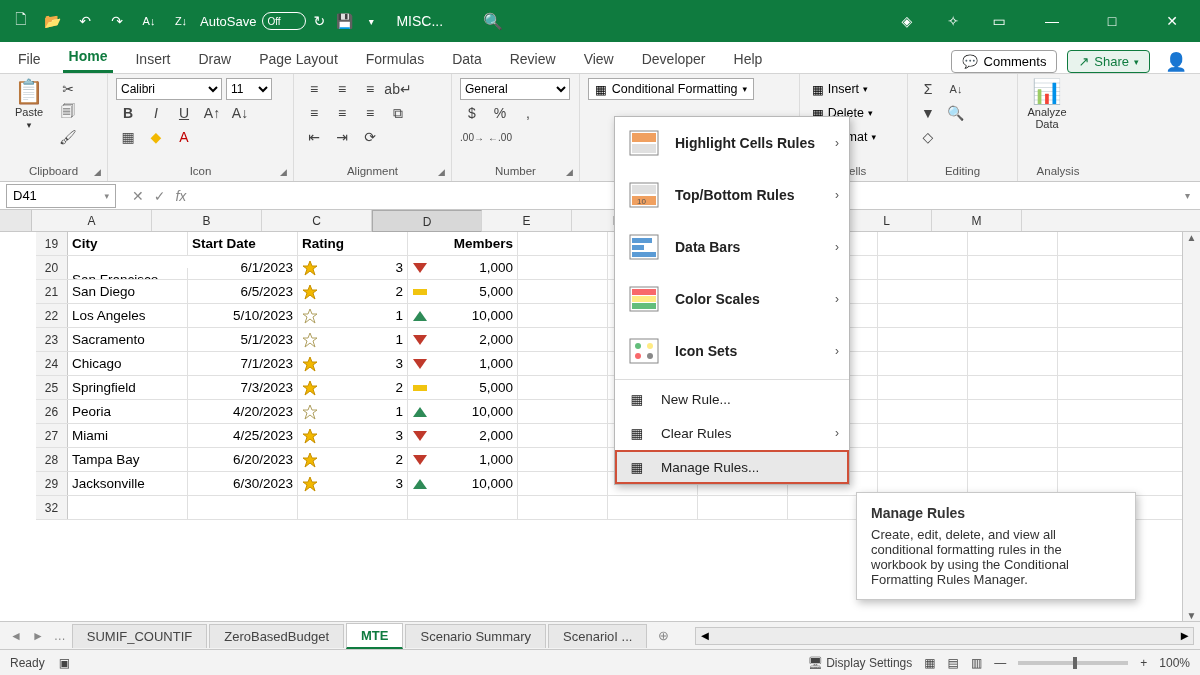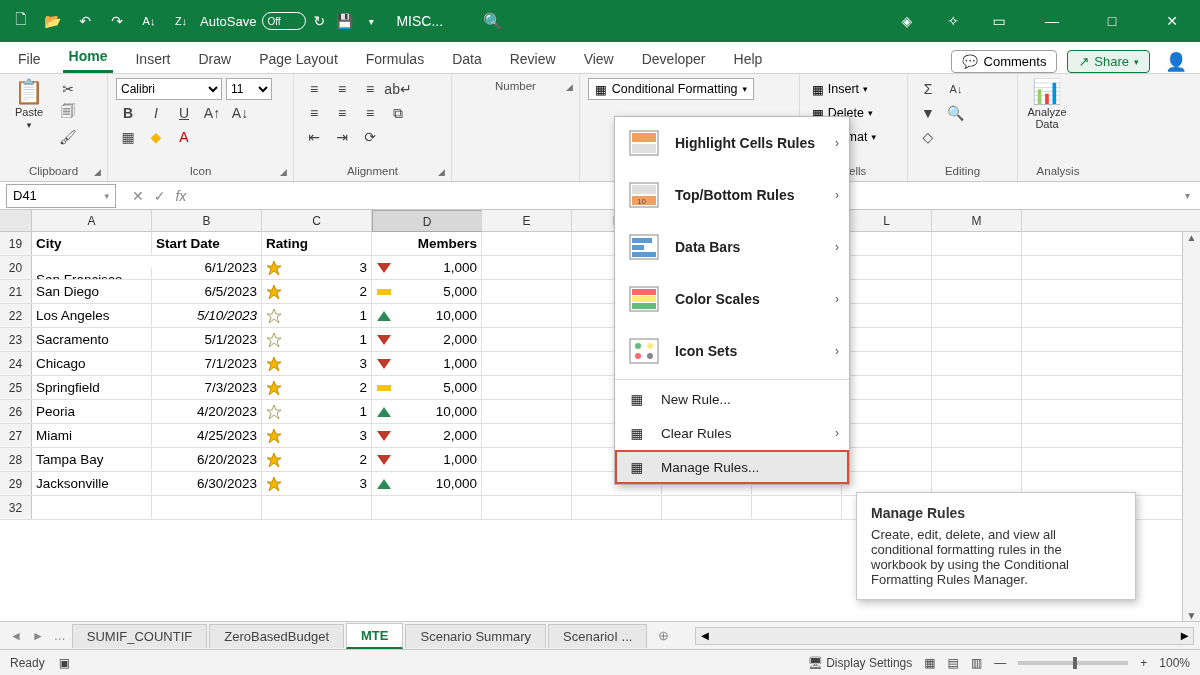--- a/index.html
+++ b/index.html
@@ -40,21 +40,21 @@
 .namebox-bar { height: 28px; border-bottom: 1px solid #c8c8c8; display: flex; align-items: center; background: #fff; }
 .namebox { width: 110px; height: 24px; border: 1px solid #aaa; margin: 0 6px; padding: 0 6px; display: flex; align-items: center; justify-content: space-between; font-size: 13px; }
 .fxbar { flex: 1; display: flex; align-items: center; gap: 10px; padding: 0 10px; }
 .fxbar .fbtn { color: #888; font-size: 14px; }
 
 .colhdr { height: 22px; background: #f3f3f3; display: flex; border-bottom: 1px solid #c8c8c8; }
 .rowhdr-space { width: 32px; border-right: 1px solid #c8c8c8; background: #e8e8e8; }
 .colcell { border-right: 1px solid #d4d4d4; text-align: center; font-size: 12px; color: #333; line-height: 22px; }
 .colcell.sel { background: #d8d8d8; }
 
-.sheet { position: relative; }
+.sheet { position: relative; padding-left: 36px; }
 .sheetrow { height: 24px; display: flex; border-bottom: 1px solid #e0e0e0; }
 .rownum { width: 32px; background: #f3f3f3; border-right: 1px solid #c8c8c8; text-align: center; font-size: 12px; color: #333; line-height: 24px; }
 .cell { border-right: 1px solid #e0e0e0; padding: 0 4px; font-size: 13.5px; line-height: 24px; overflow: hidden; white-space: nowrap; }
 .cell.r { text-align: right; }
 .cell.b { font-weight: 700; }
 
 .tabstrip { position: absolute; bottom: 26px; left: 0; right: 0; height: 28px; background: #f3f3f3; border-top: 1px solid #c8c8c8; display: flex; align-items: center; padding: 0 6px; gap: 2px; }
 .tabstrip .nav { color: #888; padding: 0 4px; font-size: 12px; }
 .sheettab { padding: 4px 14px; font-size: 13px; color: #444; background: #e8e8e8; border: 1px solid #c8c8c8; border-bottom: none; }
 .sheettab.active { background: #fff; color: #0f7b3f; font-weight: 600; border-bottom: 2px solid #0f7b3f; }
@@ -203,20 +203,34 @@
             <span class="rbtn">⇤</span>
             <span class="rbtn">⇥</span>
             <span class="rbtn">⟳</span>
           </div>
     </div>
       </div>
     <div class="group-label"><span>Alignment</span><span class="launcher">◢</span></div>
   </div>
 
   <div class="group" style="width:128px">
+    <div class="group-body">
+        <div class="stack" style="width:100%">
+      <select class="sel" style="width:110px"><option>General</option></select>
+      <div class="row">
+            <span class="rbtn">$</span>
+            <span class="rbtn">%</span>
+            <span class="rbtn">,</span>
+          </div>
+      <div class="row">
+            <span class="rbtn" style="font-size:10px">.00→</span>
+            <span class="rbtn" style="font-size:10px">←.00</span>
+          </div>
+    </div>
+      </div>
     <div class="group-label"><span>Number</span><span class="launcher">◢</span></div>
   </div>
 
   <div class="group" style="width:220px">
     <div class="group-body">
       <div class="cond-btn">
         <span>▦</span>
         <span>Conditional Formatting</span>
         <span style="font-size:9px">▾</span>
       </div>
@@ -368,21 +382,21 @@
       <div class="cell" style="width: 90px;"></div>
       <div class="cell" style="width: 90px;"></div>
       <div class="cell" style="width: 90px;"></div>
       <div class="cell" style="width: 90px;"></div>
       <div class="cell" style="width: 90px;"></div>
       <div class="cell" style="width: 90px;"></div>
     </div>
     <div class="sheetrow">
       <div class="rownum">22</div>
       <div class="cell" style="width: 120px;">Los Angeles</div>
-      <div class="cell r" style="width: 110px; font-style: italic;">5/10/2023</div>
+      <div class="cell r" style="width: 110px;">5/10/2023</div>
       <div class="cell" style="width: 110px; display: flex; align-items: center;">
         <span style="margin-right:auto">
           <svg width="16" height="16">
             <polygon points="8,1 10,6 15,6 11,9 13,15 8,11 3,15 5,9 1,6 6,6" fill="#fff" stroke="#b0a060"></polygon>
           </svg>
         </span>
         <span>1</span>
       </div>
       <div class="cell" style="width: 110px; display: flex; align-items: center;">
         <span style="margin-right:auto">

